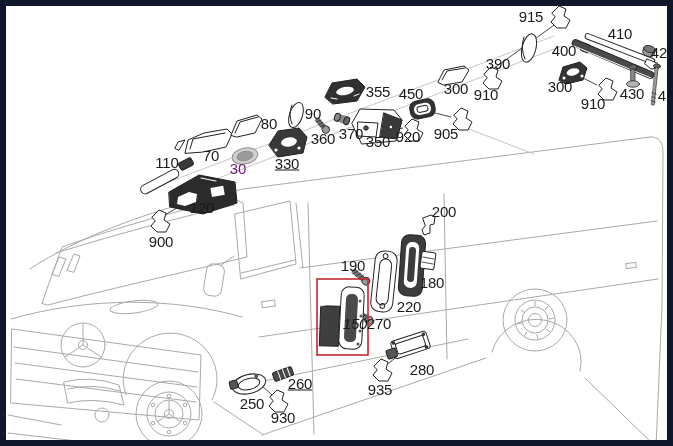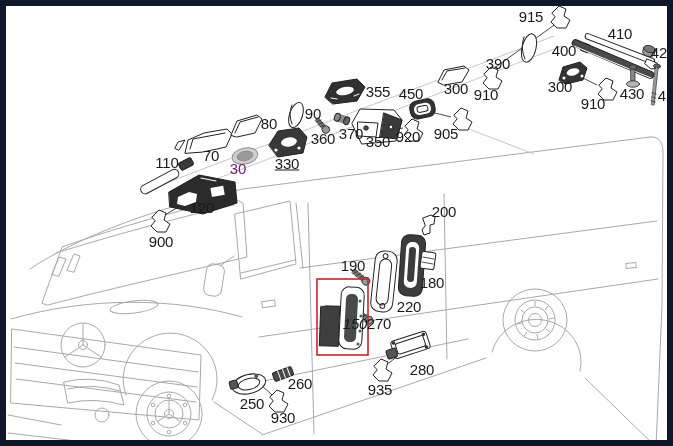--- a/index.html
+++ b/index.html
@@ -296,19 +296,19 @@
       <span class="part-label" style="left: 281px; top: 157px; text-decoration: underline;">330</span>
       <span class="part-label" style="left: 161px; top: 156px;">110</span>
       <span class="part-label" style="left: 196px; top: 201px;">120</span>
       <span class="part-label" style="left: 155px; top: 235px;">900</span>
       <span class="part-label" style="left: 438px; top: 205px;">200</span>
       <span class="part-label" style="left: 347px; top: 259px;">190</span>
       <span class="part-label" style="left: 426px; top: 276px;">180</span>
       <span class="part-label" style="left: 403px; top: 300px;">220</span>
       <span class="part-label" style="left: 373px; top: 317px;">270</span>
       <span class="part-label" style="left: 349px; top: 317px; font-style: italic;">150</span>
-      <span class="part-label" style="left: 294px; top: 377px;">260</span>
+      <span class="part-label" style="left: 294px; top: 377px; text-decoration: underline;">260</span>
       <span class="part-label" style="left: 246px; top: 397px;">250</span>
       <span class="part-label" style="left: 277px; top: 411px;">930</span>
       <span class="part-label" style="left: 374px; top: 383px;">935</span>
       <span class="part-label" style="left: 416px; top: 363px;">280</span>
     </div>
 </div>
 
 </body></html>

